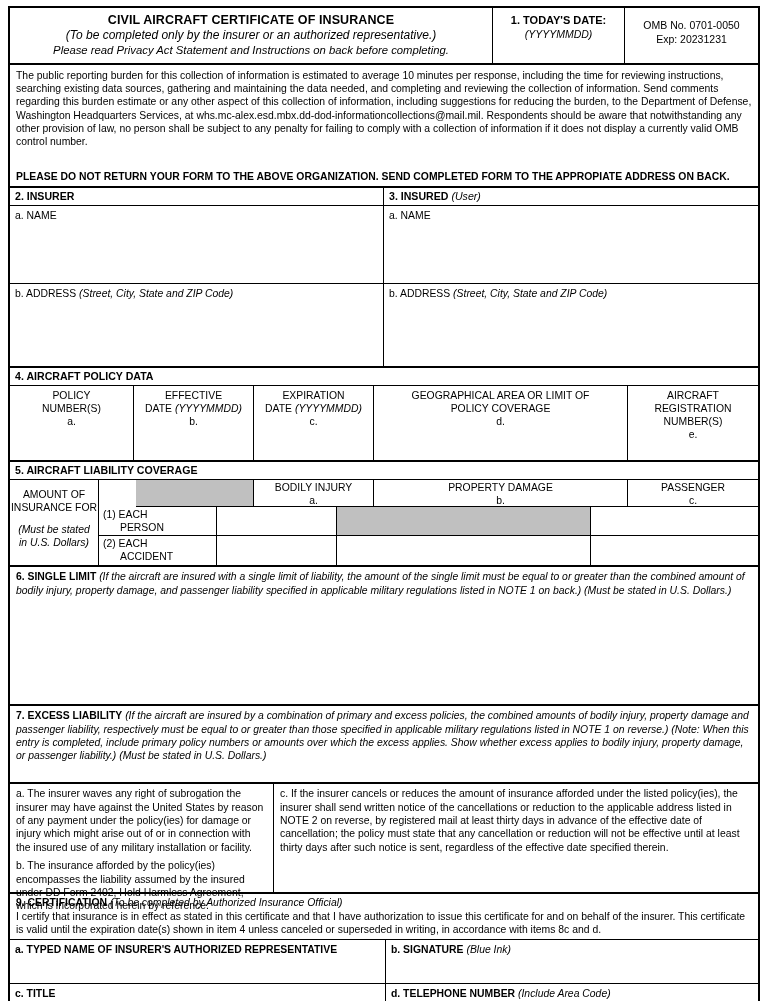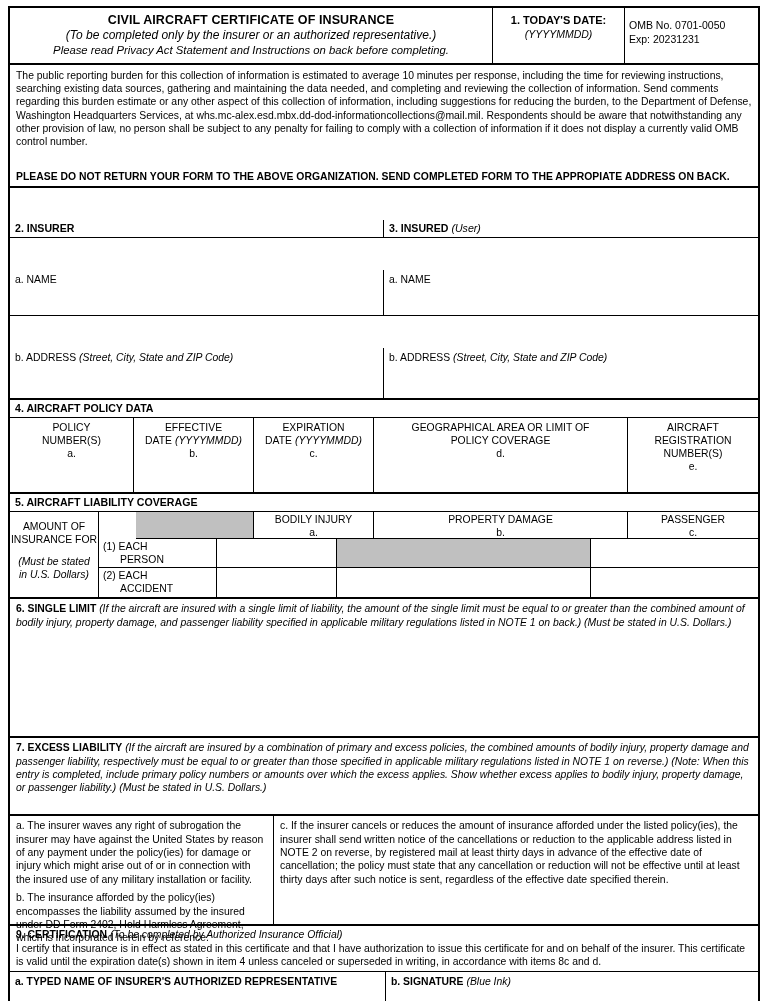--- a/index.html
+++ b/index.html
@@ -38,21 +38,21 @@
   .hdr-title .t1 { font-size: 12.5px; font-weight: bold; letter-spacing: .1px; line-height: 16px; }
   .hdr-title .t2 { font-size: 12px; font-style: italic; line-height: 15px; }
   .hdr-title .t3 { font-size: 11.3px; font-style: italic; line-height: 15px; }
   .hdr-date {
     width: 132px; text-align: center;
     padding: 5px 3px 0 3px;
   }
   .hdr-date .d1 { font-size: 11px; font-weight: bold; line-height: 14px; }
   .hdr-date .d2 { font-size: 10.5px; font-style: italic; line-height: 14px; }
   .hdr-omb {
-    width: 134px; text-align: left;
+    width: 134px; text-align: center;
     padding: 10px 4px 0 4px;
   }
   .hdr-omb div { font-size: 10.5px; line-height: 14px; }
 
   
   .burden { padding: 4px 6px 3px 6px; }
   .burden p {
     margin: 0;
     font-size: 10.4px;
     line-height: 13.2px;
@@ -67,21 +67,21 @@
 
   
   .secbar {
     font-size: 10.6px; font-weight: bold;
     padding: 2px 5px 2px 5px;
     line-height: 13px;
   }
   .secbar .note { font-weight: normal; font-style: italic; }
 
   
-  .half { width: 376px; margin-top: 32px; }
+  .half { width: 376px; }
   .fieldlabel { font-size: 10.4px; padding: 3px 5px 0 5px; line-height: 13px; }
   .fieldlabel .i { font-style: italic; }
 
   
   .colhead {
     text-align: center; font-size: 10.4px; line-height: 13px;
     padding: 3px 2px 0 2px;
   }
 
   .shade { background: #c0c0c0; }

